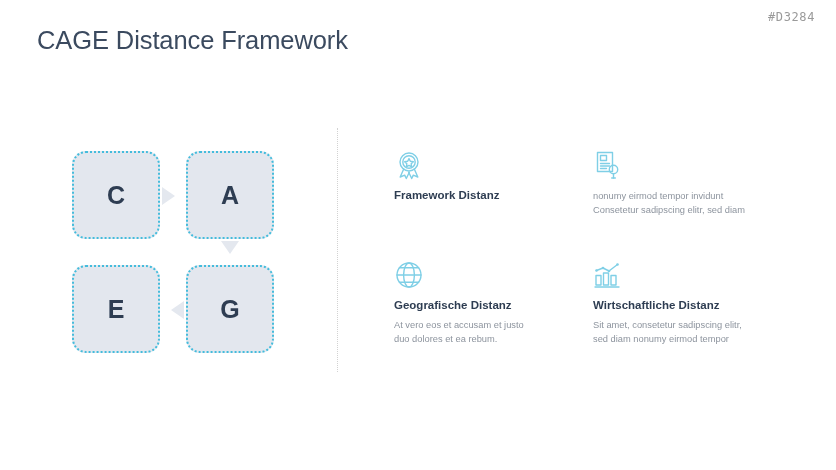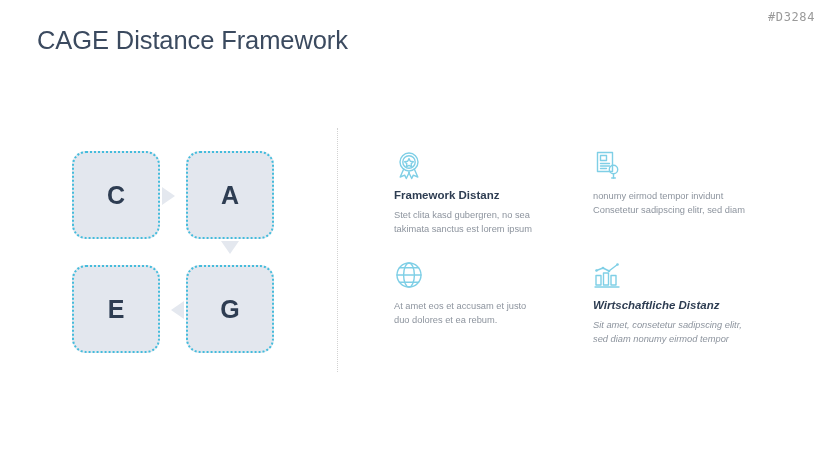--- a/index.html
+++ b/index.html
@@ -120,21 +120,21 @@
     top: 150px;
     width: 400px;
   }
   .cell {
     position: absolute;
     width: 175px;
   }
   .cell-0 { left: 0;   top: 0; }
   .cell-1 { left: 199px; top: 0; }
   .cell-2 { left: 0;   top: 110px; }
-  .cell-3 { left: 199px; top: 110px; font-style: italic; }
+  .cell-3 { left: 199px; top: 110px; }
 
   .cell-icon {
     height: 30px;
     margin-bottom: 9px;
   }
   .cell-icon svg { display: block; }
   .cell-heading {
     font-size: 11.5px;
     font-weight: 700;
     color: #2e3d52;
@@ -185,24 +185,20 @@
       <div class="cell-icon">
         <svg width="30" height="30" viewBox="0 0 30 30" fill="none" stroke="#7fcfe6" stroke-width="1.4" stroke-linecap="round" stroke-linejoin="round">
           <circle cx="15" cy="12" r="9"></circle>
           <circle cx="15" cy="12" r="6.2"></circle>
           <path d="M15 8.6l1.35 2.7 3 .43-2.17 2.1.51 2.97L15 15.4l-2.69 1.4.51-2.97-2.17-2.1 3-.43z"></path>
           <path d="M9.6 19.2L6.2 27l4.5-1.9 1.6 3.4 3-6.3"></path>
           <path d="M20.4 19.2L23.8 27l-4.5-1.9-1.6 3.4-3-6.3"></path>
         </svg>
       </div>
       <div class="cell-heading">Framework Distanz</div>
-      <div class="cell-body">
-        <div>Stet clita kasd gubergren, no sea</div>
-        <div>takimata sanctus est lorem ipsum</div>
-      </div>
     </div>
 
     <div class="cell cell-1">
       <div class="cell-icon">
         <svg width="30" height="30" viewBox="0 0 30 30" fill="none" stroke="#7fcfe6" stroke-width="1.4" stroke-linecap="round" stroke-linejoin="round">
           <path d="M4.5 2.5h15v19h-15z"></path>
           <rect x="7.5" y="5.5" width="6" height="5"></rect>
           <path d="M7.5 13.5h9M7.5 16h9M7.5 18.5h6"></path>
           <circle cx="20.5" cy="19.5" r="4.2"></circle>
           <path d="M20.5 23.7v4.3"></path>
@@ -217,22 +213,23 @@
 
     <div class="cell cell-2">
       <div class="cell-icon">
         <svg width="30" height="30" viewBox="0 0 30 30" fill="none" stroke="#7fcfe6" stroke-width="1.4" stroke-linecap="round" stroke-linejoin="round">
           <circle cx="15" cy="15" r="12"></circle>
           <ellipse cx="15" cy="15" rx="5.4" ry="12"></ellipse>
           <path d="M3 15h24"></path>
           <path d="M5.4 7.8h19.2M5.4 22.2h19.2"></path>
         </svg>
       </div>
+      <div class="cell-heading">Geografische Distanz</div>
       <div class="cell-body">
-        <div>At amet eos et accusam et justo</div>
+        <div>At vero eos et accusam et justo</div>
         <div>duo dolores et ea rebum.</div>
       </div>
     </div>
 
     <div class="cell cell-3">
       <div class="cell-icon">
         <svg width="30" height="30" viewBox="0 0 30 30" fill="none" stroke="#7fcfe6" stroke-width="1.4" stroke-linecap="round" stroke-linejoin="round">
           <path d="M3.5 10.5L10 8l6 3 8.5-6.5"></path>
           <circle cx="3.5" cy="10.5" r="1.3" fill="#7fcfe6" stroke="none"></circle>
           <circle cx="10" cy="8" r="1.3" fill="#7fcfe6" stroke="none"></circle>

